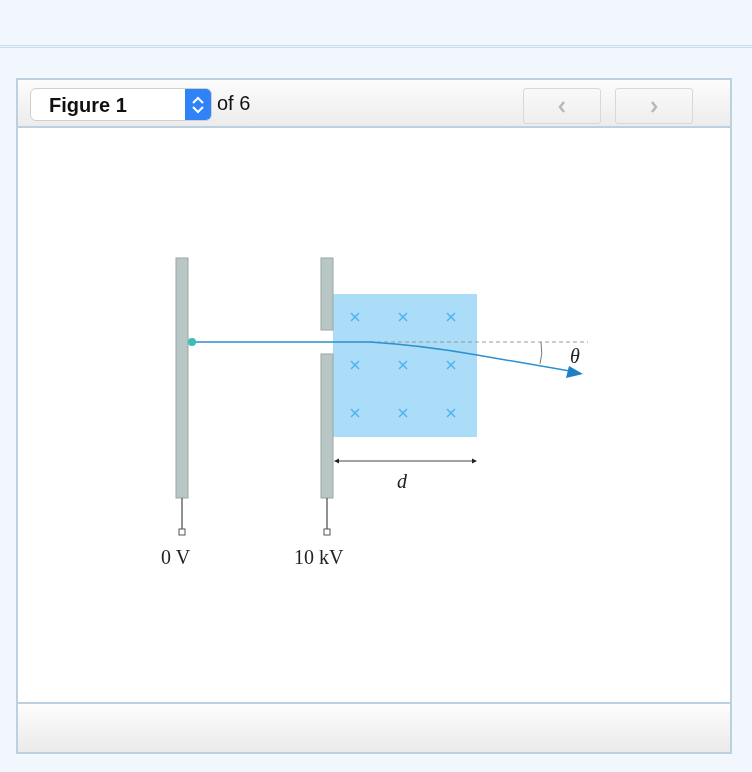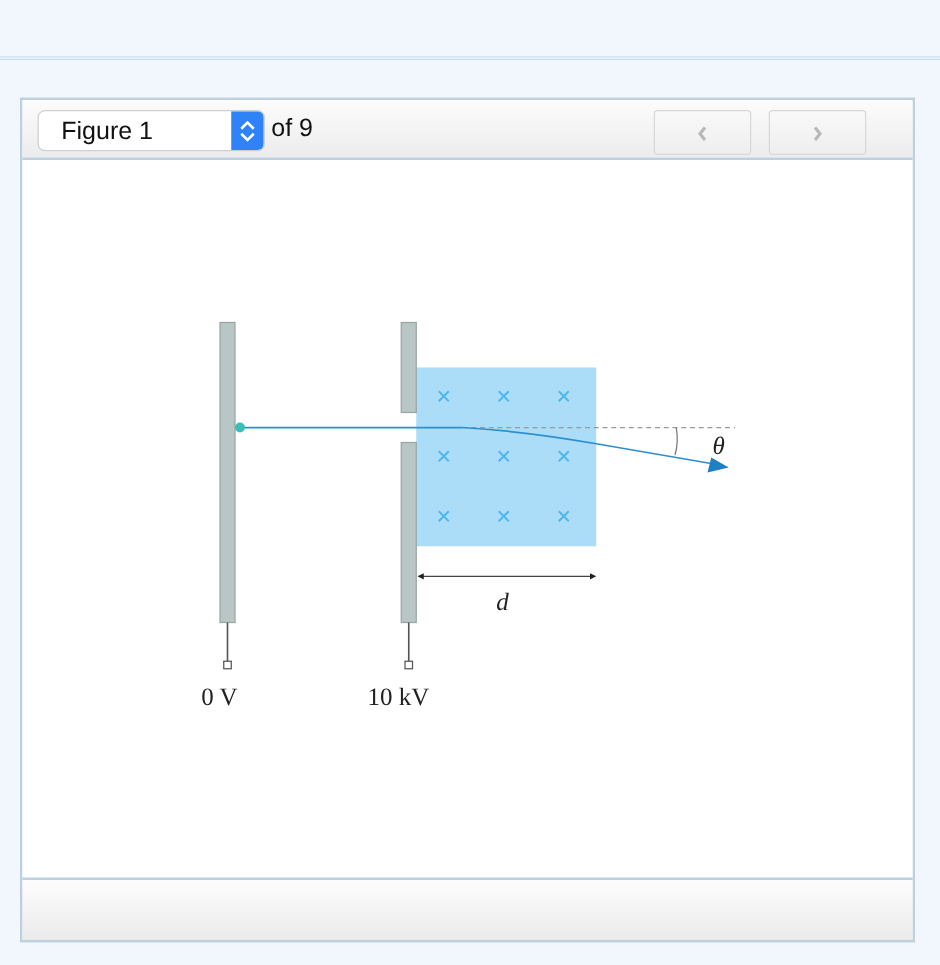--- a/index.html
+++ b/index.html
@@ -1,20 +1,20 @@
 <!DOCTYPE html>
 <html><head>
 <meta charset="utf-8">
 <style>
   html, body { margin:0; padding:0; }
   body { width:752px; height:772px; background:#f2f7fd; position:relative; overflow:hidden; font-family:"Liberation Sans", sans-serif; }
   .top-rule { position:absolute; left:0; top:45px; width:752px; height:3px; border-top:1px solid #c9ddf1; border-bottom:1px solid #c9ddf1; box-sizing:border-box; }
   .viewer { position:absolute; left:16px; top:78px; width:716px; height:676px; border:2px solid #bcd0df; box-sizing:border-box; background:#fff; }
   .toolbar { position:absolute; left:0; top:0; width:712px; height:48px; background:linear-gradient(#fcfcfc,#ececec); border-bottom:2px solid #bcd0df; box-sizing:border-box; }
-  .select { position:absolute; left:12px; top:8px; width:182px; height:33px; border:1px solid #cfcfcf; border-radius:6px; background:#fff; box-sizing:border-box; overflow:hidden; }
+  .select { position:absolute; left:12px; top:8px; width:182px; height:33px; border:1px solid #cfcfcf; border-radius:6px; background:#fff; box-sizing:border-box; overflow:hidden;font-weight:bold; }
   .select-label { position:absolute; left:18px; top:5px; font-size:20px; color:#111; }
   .select-arrows { position:absolute; right:0; top:0; width:26px; height:100%; background:#2f83f7; color:#fff; text-align:center; }
   .select-arrows svg { position:absolute; left:6px; top:6px; }
   .of-label { position:absolute; left:199px; top:12px; font-size:20px; color:#111; }
   .navbtn { position:absolute; top:8px; width:78px; height:36px; border:1px solid #d8d8d8; border-radius:3px; background:linear-gradient(#f9f9f9,#eeeeee); box-sizing:border-box; }
   .navbtn svg { position:absolute; left:33px; top:11px; }
   .prev { left:505px; } .next { left:597px; }
   .canvas { position:absolute; left:0; top:48px; width:712px; height:574px; background:#fff; }
   .footer { position:absolute; left:0; top:622px; width:712px; height:50px; background:linear-gradient(#fdfdfd,#eaeaea); border-top:2px solid #bcd0df; box-sizing:border-box; }
   .figure-svg { position:absolute; left:-18px; top:-128px; }
@@ -28,21 +28,21 @@
   <div class="toolbar">
     <div class="select">
       <span class="select-label">Figure 1</span>
       <span class="select-arrows">
         <svg width="14" height="20" viewBox="0 0 14 20">
             <path d="M2 8 L7 3 L12 8" fill="none" stroke="#fff" stroke-width="2"></path>
             <path d="M2 12 L7 17 L12 12" fill="none" stroke="#fff" stroke-width="2"></path>
           </svg>
       </span>
     </div>
-    <span class="of-label">of 9</span>
+    <span class="of-label">of 6</span>
     <div class="navbtn prev">
       <svg width="10" height="14" viewBox="0 0 10 14">
           <path d="M7 2 L3 7 L7 12" fill="none" stroke="#b8b8b8" stroke-width="2.5"></path>
         </svg>
     </div>
     <div class="navbtn next">
       <svg width="10" height="14" viewBox="0 0 10 14">
           <path d="M3 2 L7 7 L3 12" fill="none" stroke="#b8b8b8" stroke-width="2.5"></path>
         </svg>
     </div>

